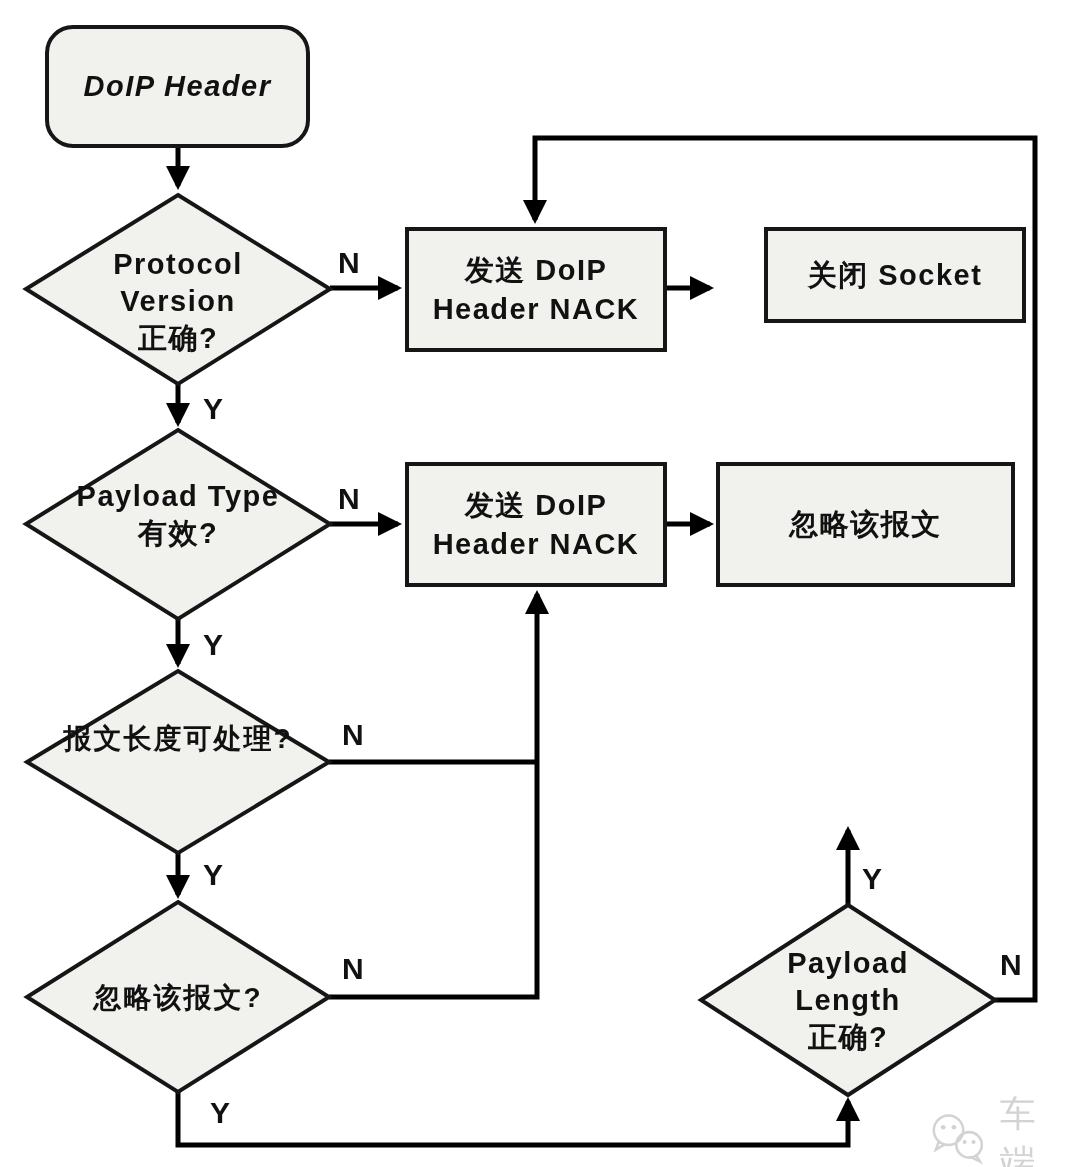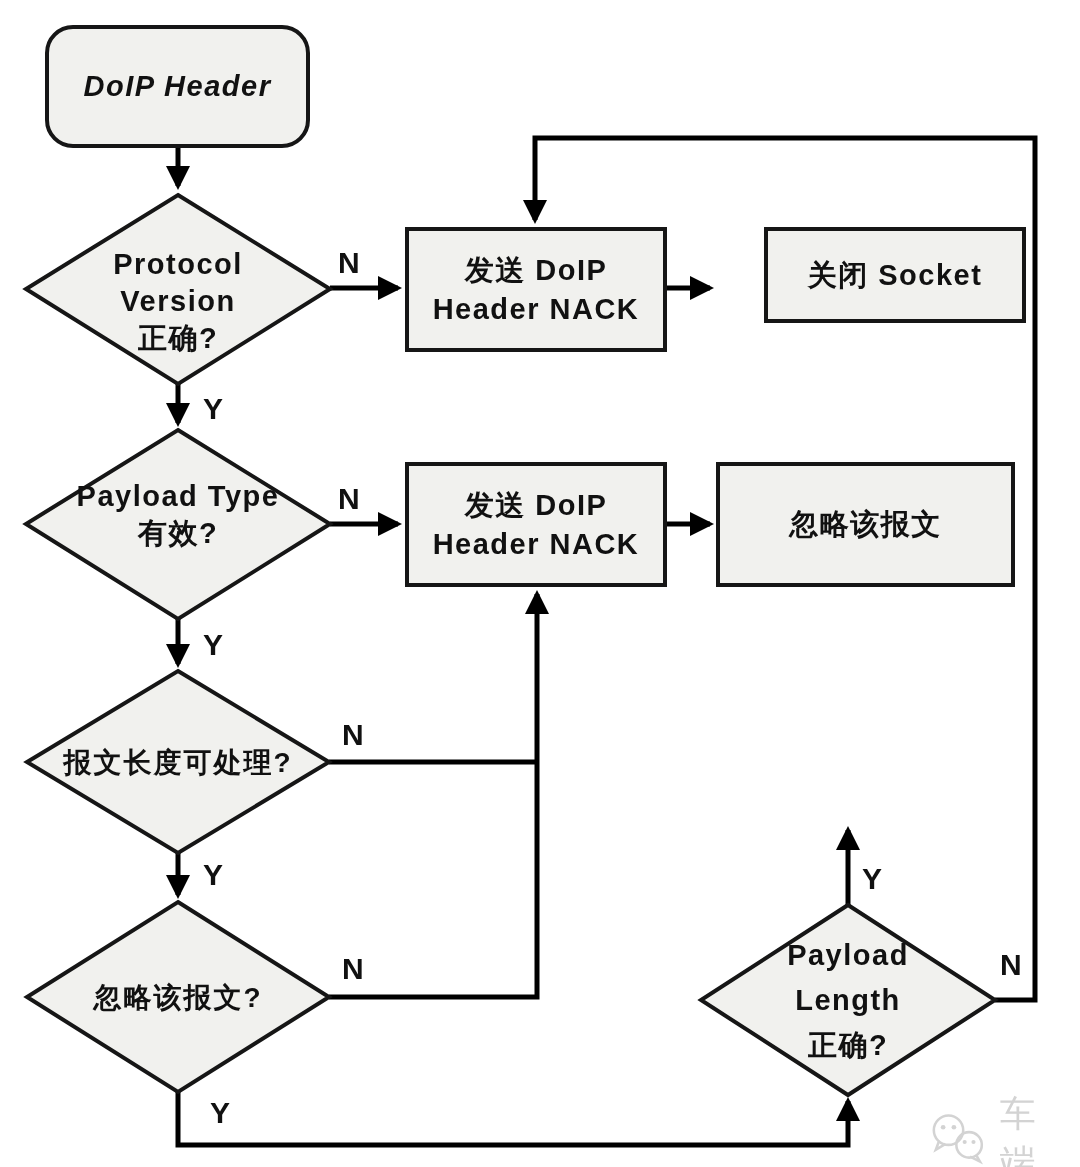--- a/index.html
+++ b/index.html
@@ -91,29 +91,29 @@
     <div>Protocol</div>
     <div>Version</div>
     <div>正确?</div>
   </div>
 
   <div class="dtext" style="left:48px;top:476px;width:260px;height:78px;align-items:center;">
     <div>Payload Type</div>
     <div>有效?</div>
   </div>
 
-  <div class="dtext single" style="left:33px;top:736px;width:290px;height:52px;">
+  <div class="dtext single" style="left:33px;top:712px;width:290px;height:52px;">
     <div>报文长度可处理?</div>
   </div>
 
   <div class="dtext single" style="left:33px;top:971px;width:290px;height:52px;">
     <div>忽略该报文?</div>
   </div>
 
-  <div class="dtext" style="left:728px;top:943px;width:240px;height:114px;gap:8px;">
+  <div class="dtext" style="left:728px;top:943px;width:240px;height:114px;">
     <div>Payload</div>
     <div>Length</div>
     <div>正确?</div>
   </div>
 
   <div class="blabel" style="left:338px;top:246px;">N</div>
   <div class="blabel" style="left:203px;top:392px;">Y</div>
   <div class="blabel" style="left:338px;top:482px;">N</div>
   <div class="blabel" style="left:203px;top:628px;">Y</div>
   <div class="blabel" style="left:342px;top:718px;">N</div>

